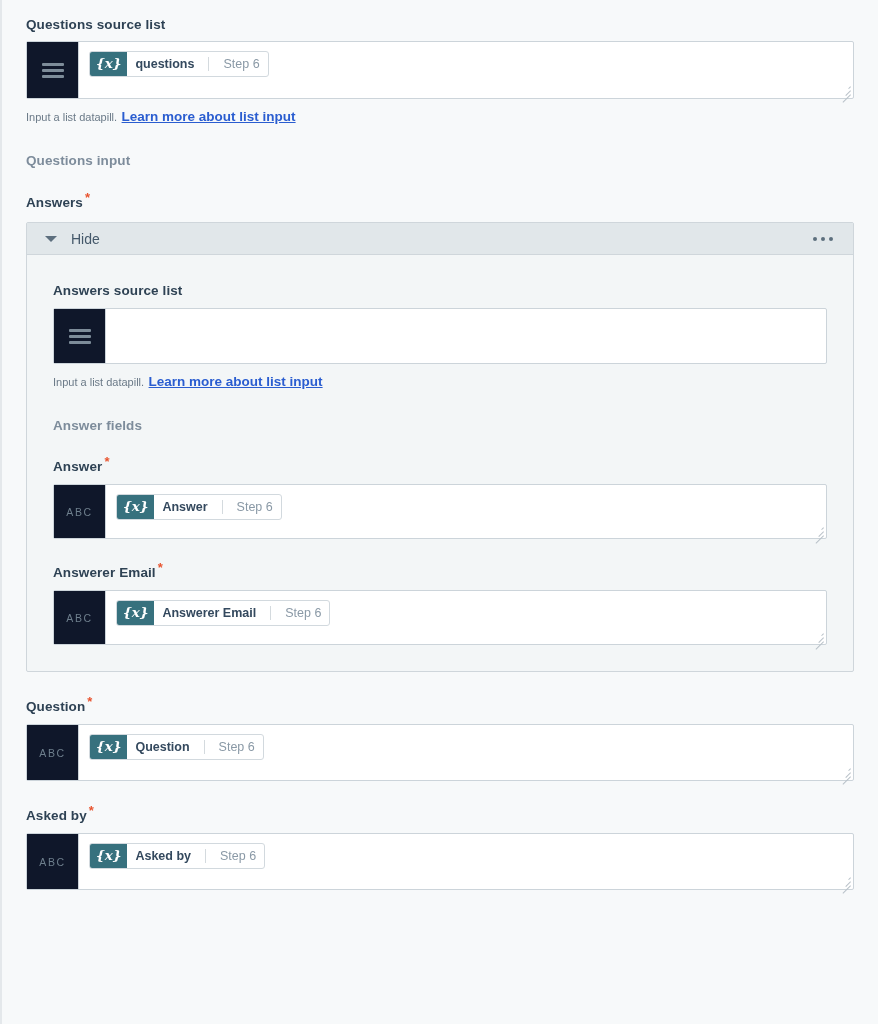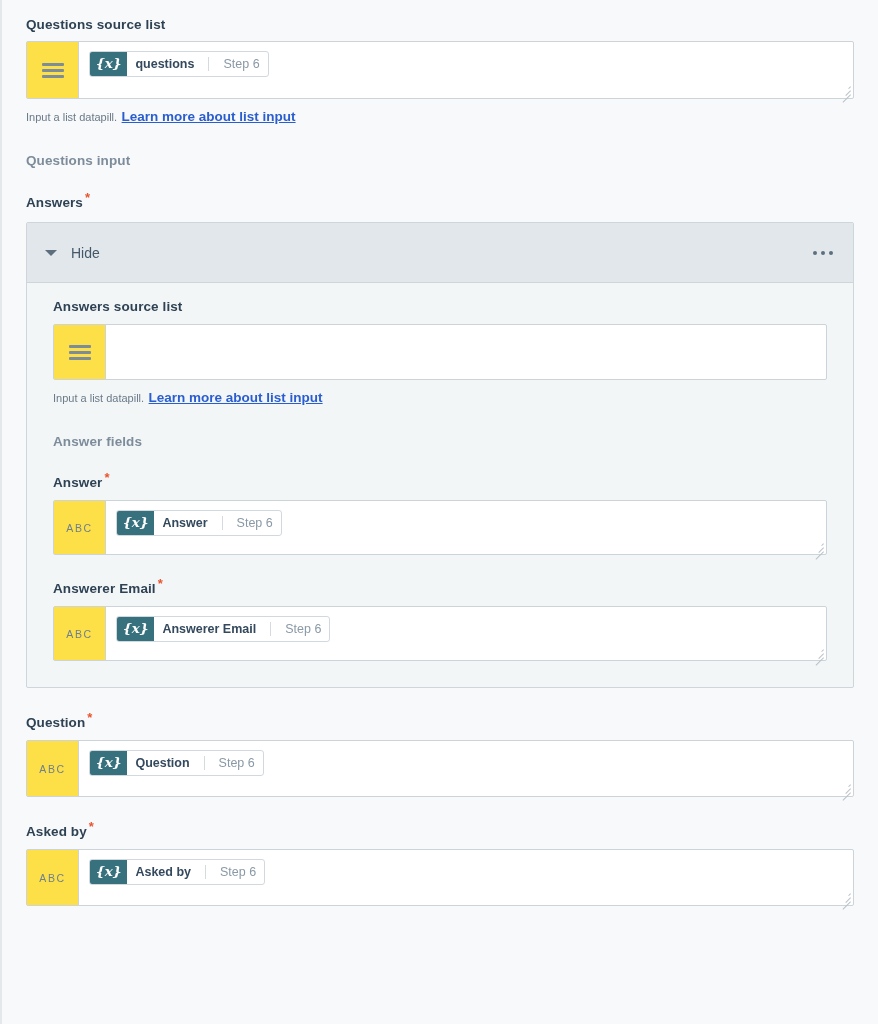--- a/index.html
+++ b/index.html
@@ -61,21 +61,21 @@
     display: flex;
     align-items: stretch;
     background: #ffffff;
     border: 1px solid #ccd4da;
     border-radius: 2px;
     position: relative;
   }
   .input-prefix {
     width: 52px;
     flex: 0 0 52px;
-    background: #fde047;
+    background: #0f172a;
     border-right: 1px solid #ccd4da;
     display: flex;
     align-items: center;
     justify-content: center;
   }
   .prefix-abc {
     font-size: 10.5px;
     letter-spacing: 1.6px;
     color: #6e7f8d;
     font-family: "Liberation Sans", sans-serif;
@@ -168,21 +168,21 @@
 
   
   .panel {
     border: 1px solid #cfd6db;
     border-radius: 2px;
     background: #f3f6f7;
   }
   .panel-header {
     background: #e1e7ea;
     border-bottom: 1px solid #cfd6db;
-    height: 60px;
+    height: 32px;
     display: flex;
     align-items: center;
     padding: 0 14px 0 18px;
   }
   .caret {
     width: 0;
     height: 0;
     border-left: 6px solid transparent;
     border-right: 6px solid transparent;
     border-top: 6px solid #5d6f7e;
@@ -201,21 +201,21 @@
     cursor: pointer;
   }
   .panel-menu b {
     display: block;
     width: 4px;
     height: 4px;
     border-radius: 50%;
     background: #5d6f7e;
   }
   .panel-body {
-    padding: 16px 26px 26px 26px;
+    padding: 28px 26px 26px 26px;
   }
   .outer-pad { padding: 0 24px; }
 </style>
 </head>
 <body>
 
 <div id="page">
 
   <div class="outer-pad" style="padding-top:17px;">
     <div class="field-label">Questions source list</div>

